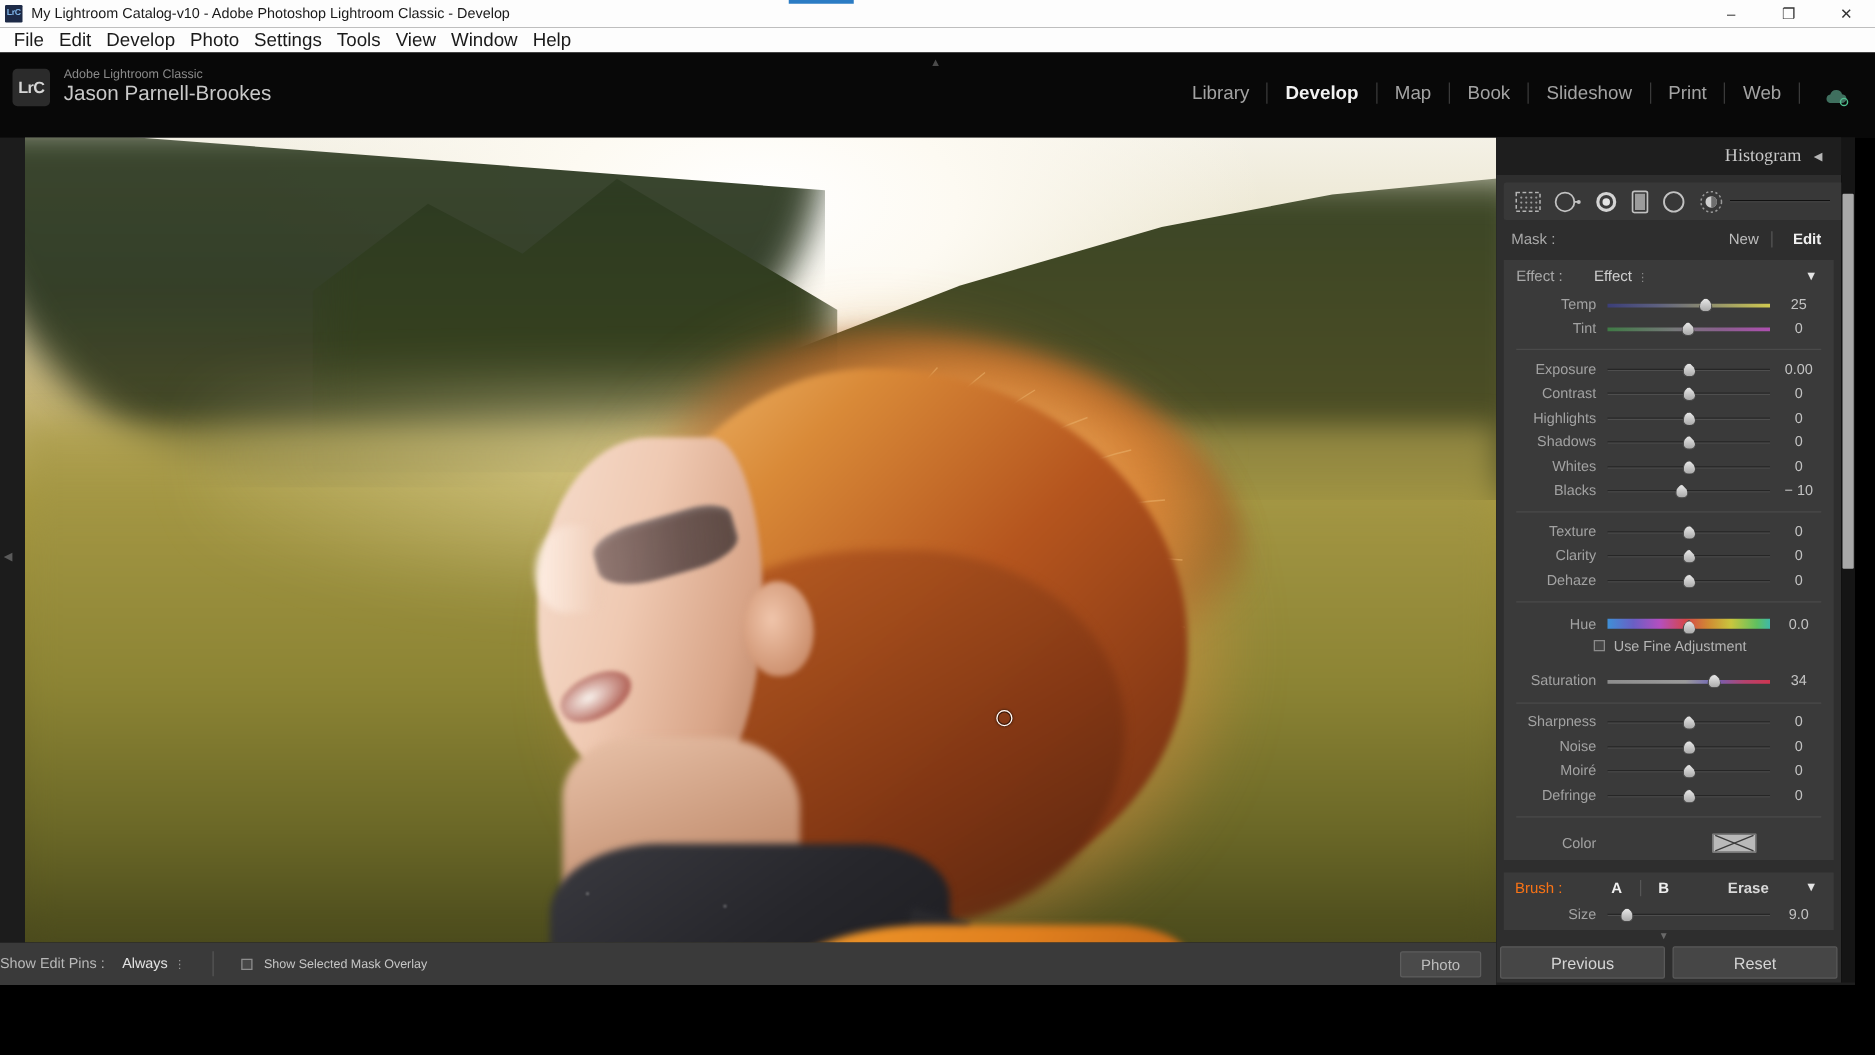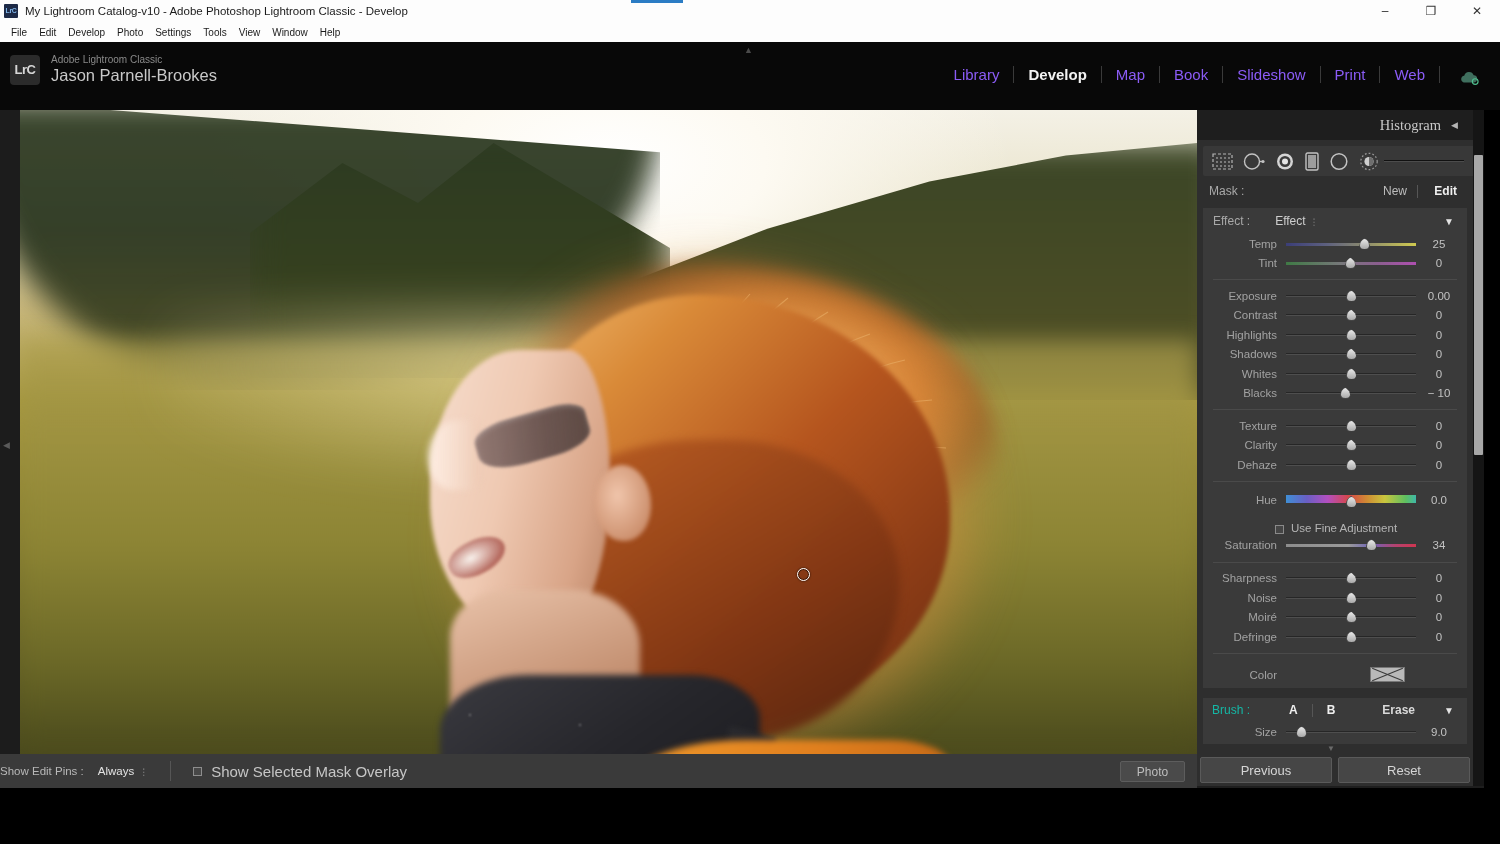--- a/index.html
+++ b/index.html
@@ -30,42 +30,42 @@
   .wbtn {
     width: 46px; height: 22px; display: flex; align-items: center; justify-content: center;
     color: #333; font-size: 12px;
   }
 
   
   .menubar {
     position: absolute; top: 22px; left: 0; width: 1500px; height: 20px;
     background: #fdfdfd; display: flex; align-items: center; padding-left: 5px;
   }
-  .menuitem { font-size: 10px; color: #1a1a1a; padding: 1px 6px; }
+  .menuitem { font-size: 15px; color: #1a1a1a; padding: 1px 6px; }
 
   
   .lrheader {
     position: absolute; top: 42px; left: 0; width: 1500px; height: 68px;
     background: #080808;
   }
   .identity { position: absolute; left: 10px; top: 12px; display: flex; align-items: center; }
   .lrc-badge {
     width: 30px; height: 30px; background: #2b2b2b; border-radius: 4px;
     color: #d6d6d6; font-size: 13px; font-weight: 600; letter-spacing: -0.5px;
     display: flex; align-items: center; justify-content: center;
   }
   .idtext { margin-left: 11px; }
   .idtext .small { font-size: 10px; color: #8a8a8a; line-height: 12px; }
   .idtext .big { font-size: 16.5px; color: #c9c9c9; line-height: 19px; }
 
   .modules {
     position: absolute; right: 60px; top: 24px;
     display: flex; align-items: center; gap: 0px;
   }
-  .mod { font-size: 15px; color: #8b5cf6; padding: 0 14px; }
+  .mod { font-size: 15px; color: #a3a3a3; padding: 0 14px; }
   .mod.active { color: #f2f2f2; font-weight: bold; }
   .mod-sep { width: 1px; height: 17px; background: #3a3a3a; }
   .cloud-icon { position: absolute; right: 20px; top: 28px; width: 22px; height: 16px; }
 
   
   .canvas {
     position: absolute; left: 0; top: 110px; width: 1197px; height: 644px;
     background: #1c1c1c; overflow: hidden;
   }
   .photo { position: absolute; left: 20px; top: 0px; width: 1177px; height: 644px; overflow: hidden; }
@@ -203,21 +203,21 @@
     background: #3a3a3a; display: flex; align-items: center;
   }
   .tb-label { font-size: 11.5px; color: #b8b8b8; }
   .tb-value { font-size: 11.5px; color: #e3e3e3; margin-left: 14px; }
   .tb-caret { color: #9a9a9a; font-size: 9px; margin-left: 5px; }
   .tb-div { width: 1px; height: 20px; background: #565656; margin-left: 22px; }
   .chk {
     width: 9px; height: 9px; border: 1px solid #8d8d8d; background: #474747;
     margin-left: 22px; display: inline-block;
   }
-  .tb-ov { font-size: 15px; color: #c6c6c6; margin-left: 9px; }
+  .tb-ov { font-size: 10px; color: #c6c6c6; margin-left: 9px; }
   .done-btn {
     position: absolute; right: 12px; top: 7px; width: 65px; height: 21px;
     background: #4a4a4a; border: 1px solid #5d5d5d; border-radius: 2px;
     color: #bdbdbd; font-size: 12px; display: flex; align-items: center; justify-content: center;
   }
 
   
   .rightpanel {
     position: absolute; left: 1197px; top: 110px; width: 276px; height: 680px;
     background: #2e2e2e;
@@ -275,21 +275,21 @@
   .sl-knob {
     position: absolute; top: 1px; width: 11px; height: 12px; margin-left: -5.5px;
     background: linear-gradient(180deg,#e8e8e8,#a9a9a9);
     border: 1px solid #4a4a4a;
     border-radius: 50% 50% 48% 48% / 62% 62% 38% 38%;
     clip-path: polygon(50% 0%, 86% 34%, 100% 66%, 82% 96%, 18% 96%, 0 66%, 14% 34%);
   }
   .sl-val { position: absolute; right: 11px; font-size: 11.5px; color: #c2c2c2; width: 34px; text-align: center; }
   .divider { height: 1px; background: #4a4a4a; margin: 6px 10px; }
 
-  .finerow { height: 22px; display: flex; align-items: flex-end; padding-left: 72px; }
+  .finerow { height: 22px; display: flex; align-items: flex-start; padding-left: 72px; }
   .finechk { width: 9px; height: 9px; border: 1px solid #8a8a8a; background: #454545; }
   .finetext { font-size: 11.5px; color: #b4b4b4; margin-left: 7px; }
 
   .colorrow { position: relative; height: 30px; display: flex; align-items: center; }
   .color-label { font-size: 11.5px; color: #a2a2a2; width: 74px; text-align: right; }
   .color-swatch {
     position: absolute; left: 167px; top: 7px; width: 35px; height: 15px;
     background: #b9b9b9; border: 1px solid #777;
   }
   .color-swatch::before, .color-swatch::after {
@@ -297,21 +297,21 @@
     background: #3a3a3a;
   }
   .color-swatch::before { transform: rotate(22deg); }
   .color-swatch::after { transform: rotate(-22deg); }
 
   .brushpanel {
     position: absolute; left: 1203px; top: 698px; width: 264px; height: 46px;
     background: #3a3a3a;
   }
   .brushrow { position: relative; height: 24px; display: flex; align-items: center; }
-  .br-label { font-size: 12px; color: #14b8a6; margin-left: 9px; }
+  .br-label { font-size: 12px; color: #f97316; margin-left: 9px; }
   .br-a { font-size: 12px; color: #efefef; font-weight: bold; margin-left: 39px; }
   .br-divv { width: 1px; height: 13px; background: #565656; margin-left: 14px; }
   .br-b { font-size: 12px; color: #efefef; font-weight: bold; margin-left: 14px; }
   .br-erase { position: absolute; right: 52px; font-size: 12px; color: #d9d9d9; font-weight: bold; }
   .br-caret { position: absolute; right: 13px; color: #e4e4e4; font-size: 10px; }
 
   .bottombtns {
     position: absolute; left: 1197px; top: 754px; width: 276px; height: 32px;
     display: flex; align-items: center; justify-content: center; gap: 6px;
   }

